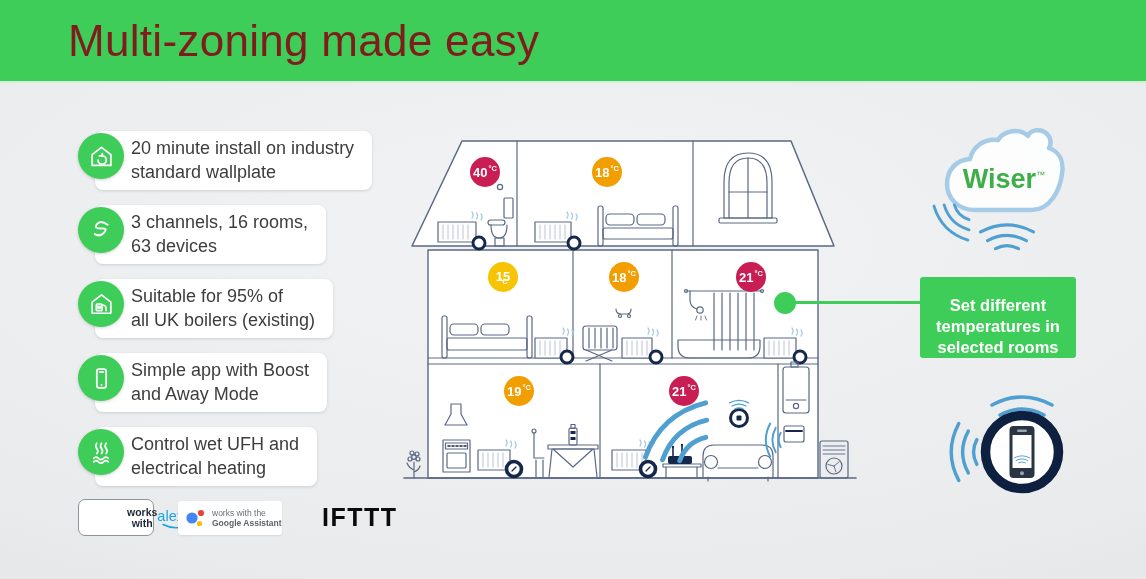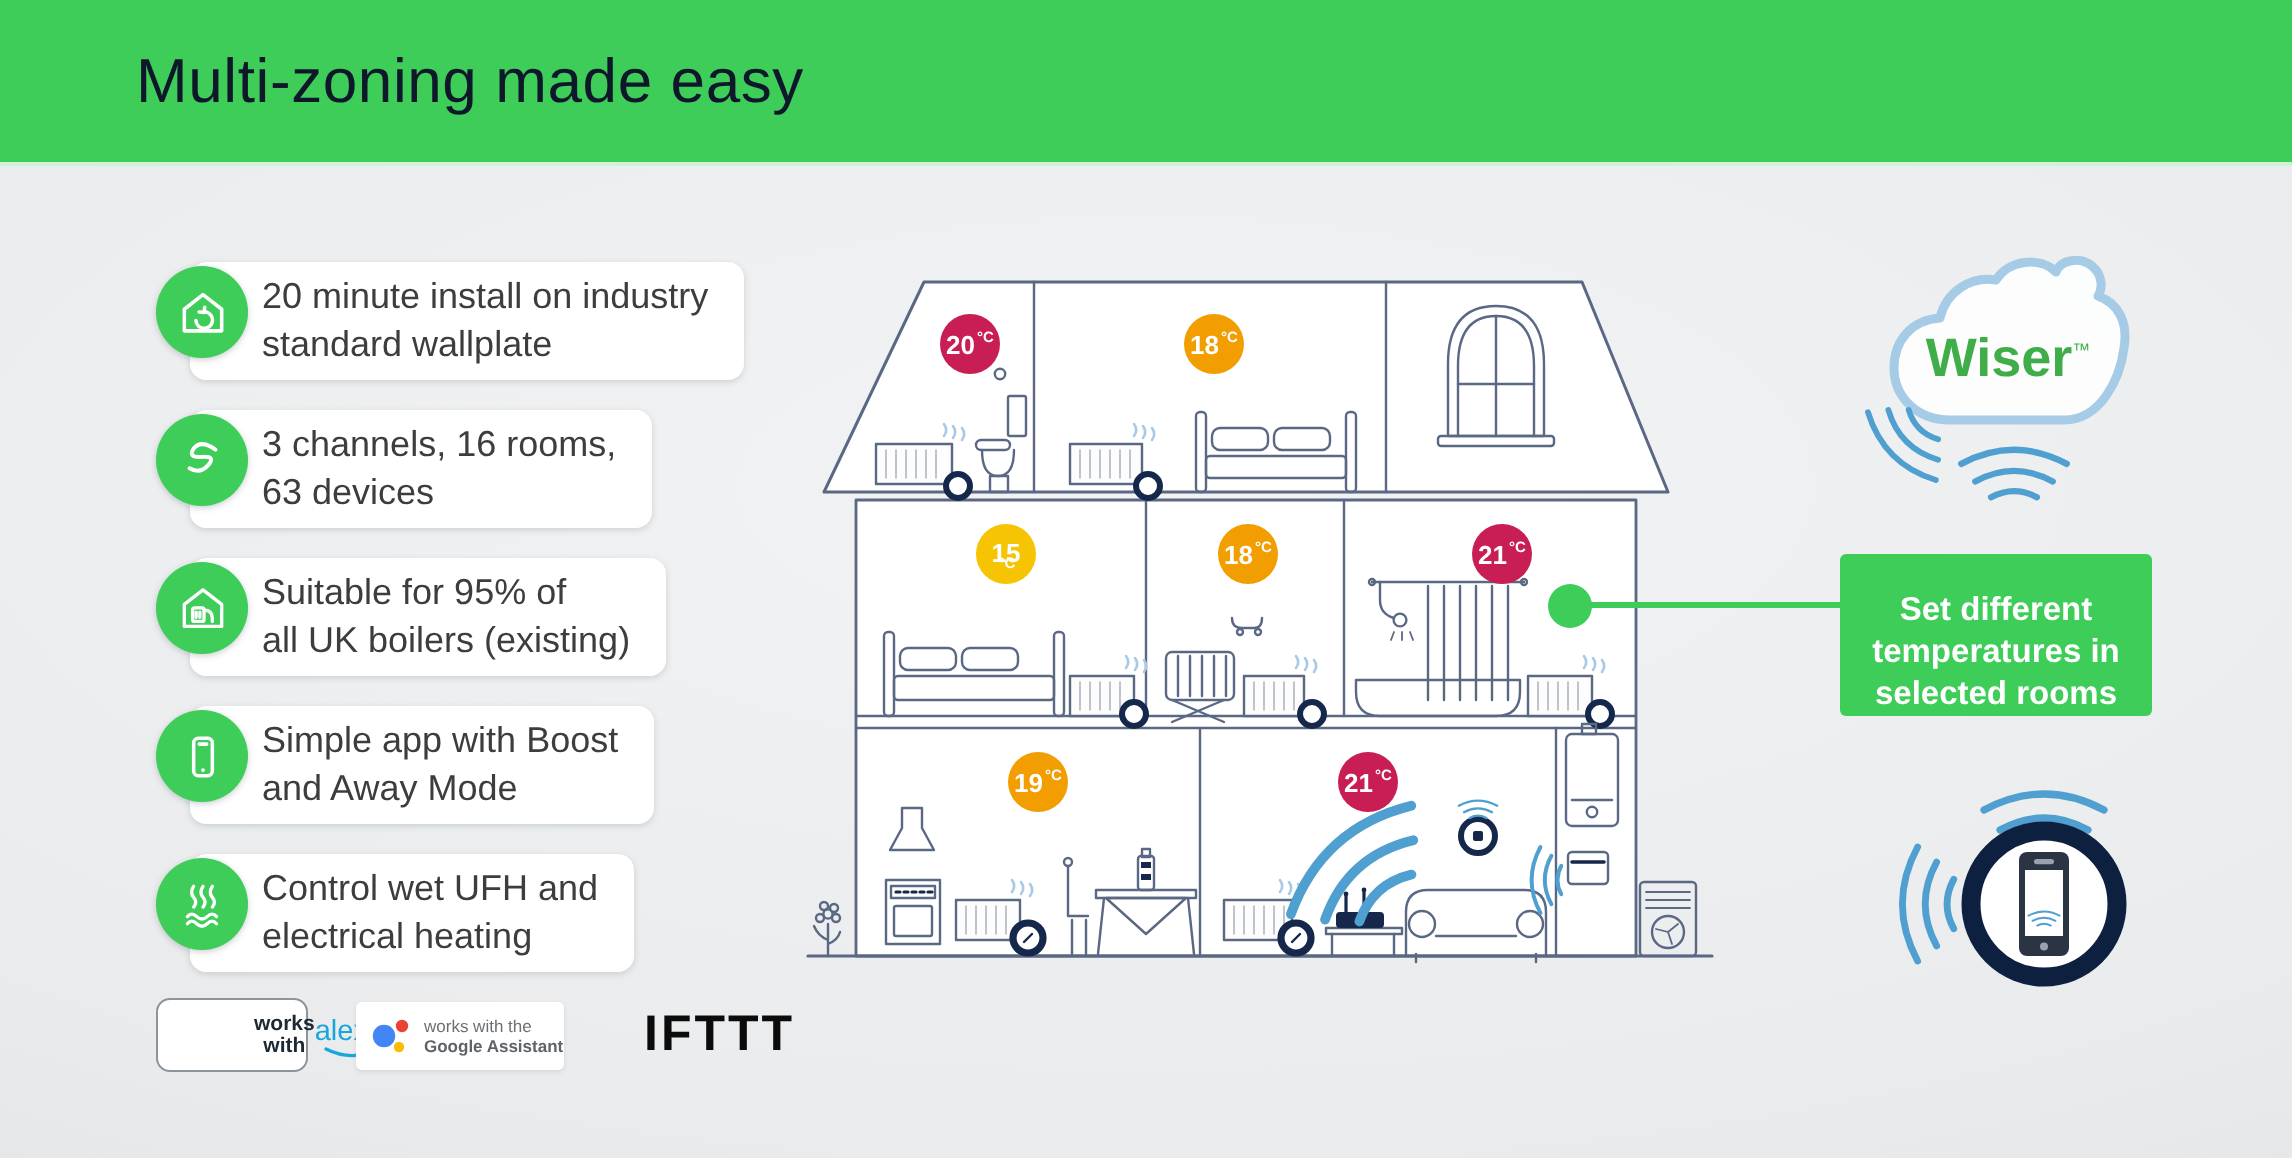--- a/index.html
+++ b/index.html
@@ -2,21 +2,21 @@
 <html><head>
 <meta charset="utf-8">
 <style>
   html,body{margin:0;padding:0;background:#cfd2d4;}
   .stage{position:relative;width:1146px;height:579px;overflow:hidden;
     font-family:"Liberation Sans",sans-serif;
     background:radial-gradient(ellipse 130% 105% at 50% 42%, #f2f3f4 0%, #e9ebec 55%, #dbdee0 100%);}
   
   .header{position:absolute;left:0;top:0;width:1146px;height:81px;background:#3dcd58;
     border-bottom:2px solid rgba(255,255,255,.75);display:flex;align-items:center;}
-  .header h1{margin:0 0 0 68px;color:#0f172a;font-size:31px;font-weight:500;letter-spacing:.3px;}
+  .header h1{margin:0 0 0 68px;color:#7f1d1d;font-size:44px;font-weight:500;letter-spacing:.3px;}
   
   .feature{position:absolute;left:78px;height:58px;}
   .feature .circle{position:absolute;left:0;top:5px;width:46px;height:46px;border-radius:50%;
     background:#3dcd58;display:flex;align-items:center;justify-content:center;z-index:2;
     box-shadow:0 1px 3px rgba(110,120,130,.35);}
   .feature .card{position:absolute;left:17px;top:3px;background:#fff;border-radius:8px;
     padding:5px 18px 6px 36px;white-space:nowrap;box-shadow:0 1px 3px rgba(120,130,140,.28);}
   .feature .card span{display:block;font-size:18px;line-height:24px;color:#3d3d3d;}
   
   .alexa{position:absolute;left:78px;top:499px;width:76px;height:37px;background:#fff;
@@ -345,21 +345,21 @@
       <path d="M414,462 V478 M414,470 q-5,-2 -7,-7 M414,472 q5,-2 6,-6"></path>
       <circle cx="414" cy="457" r="2.3"></circle>
         <circle cx="410" cy="459" r="2"></circle>
         <circle cx="418" cy="459" r="2"></circle>
       <circle cx="412" cy="453" r="2"></circle>
         <circle cx="417" cy="454" r="2"></circle>
     </g>
   </svg>
 
   <div class="temp" style="left: 470px; top: 157px; background: rgb(200, 30, 83);">
-    <span>20</span>
+    <span>40</span>
       <span class="deg">°C</span>
     </div>
   <div class="temp" style="left: 592px; top: 157px; background: rgb(242, 157, 0);">
     <span>18</span>
       <span class="deg">°C</span>
     </div>
   <div class="temp" style="left: 488px; top: 262px; background: rgb(246, 196, 2); flex-direction: column;">
     <span>15</span>
       <span class="deg">°C</span>
     </div>

